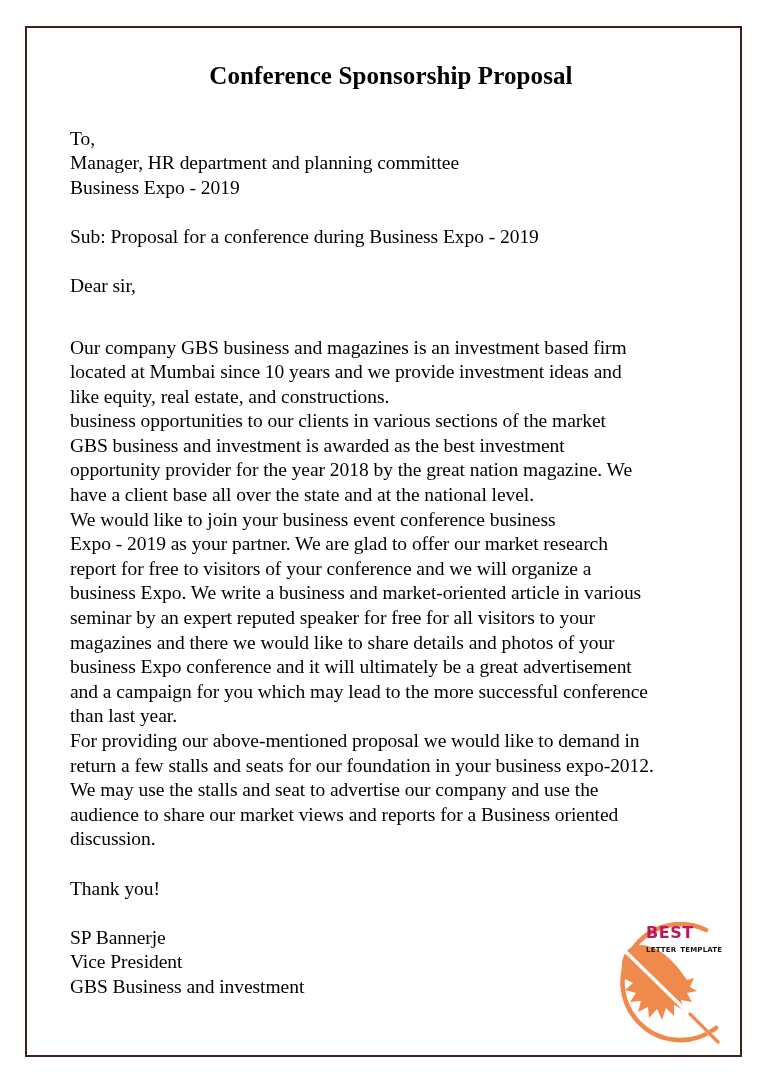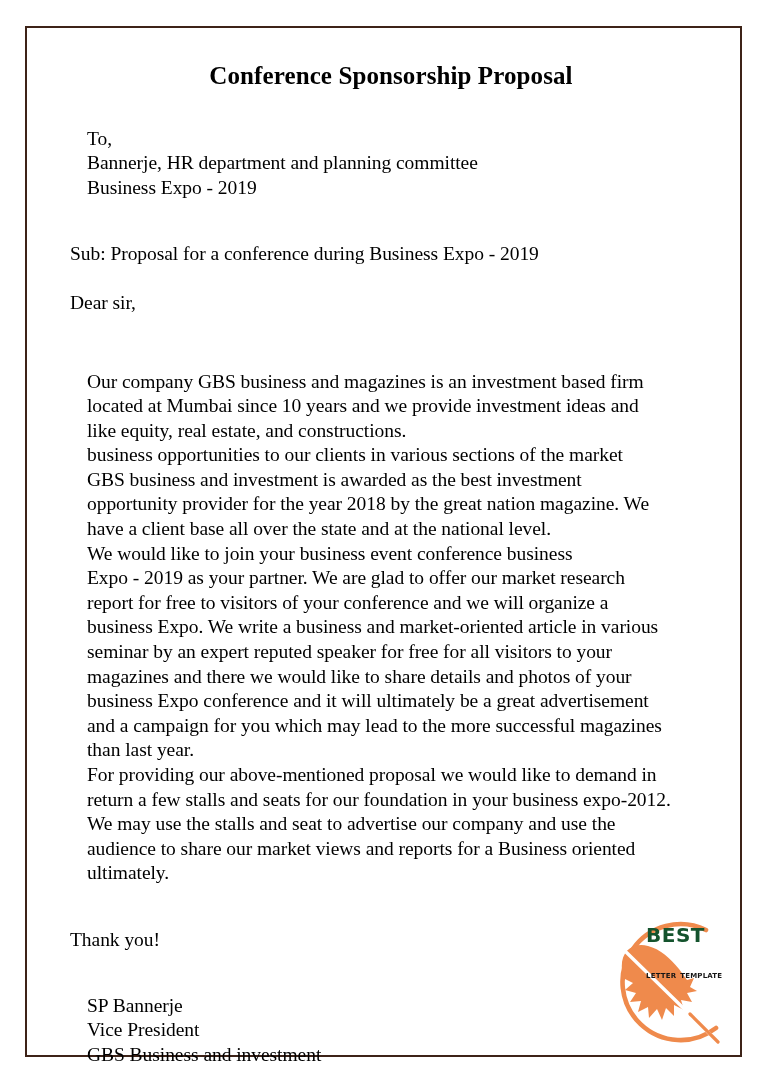--- a/index.html
+++ b/index.html
@@ -52,21 +52,21 @@
     text-align: center;
     font-size: 25px;
     font-weight: bold;
     letter-spacing: 0.1px;
     line-height: 1.15;
     
     padding-right: 24px;
   }
 
   .block {
-    margin: 17px;
+    margin: 0;
     padding: 0;
   }
 
   .line {
     font-size: 19.5px;
     line-height: 24.6px;
     white-space: pre-wrap;
     letter-spacing: -0.05px;
   }
 
@@ -89,31 +89,31 @@
 
   #logo-wordmark {
     position: absolute;
     left: 60px;
     top: 11px;
     width: 100px;
     text-align: left;
     font-family: "DejaVu Sans", "Liberation Sans", sans-serif;
   }
   #logo-best {
-    font-size: 28px;
+    font-size: 23px;
     font-weight: bold;
     letter-spacing: 0.5px;
     line-height: 1;
-    color: #14532d;
+    color: #be185d;
     font-variant: small-caps;
     text-transform: lowercase;
   }
   #logo-best::first-letter { font-size: 1em; }
   #logo-sub {
-    margin-top: 22px;
+    margin-top: 1px;
     font-size: 10.5px;
     font-weight: bold;
     letter-spacing: 0.2px;
     line-height: 1;
     color: #151515;
     font-variant: small-caps;
     text-transform: lowercase;
   }
 </style>
 </head>
@@ -122,21 +122,21 @@
 <div id="page">
 
   <div id="page-border"></div>
 
   <div id="content">
 
     <h1 id="doc-title">Conference Sponsorship Proposal</h1>
 
     <div id="addressee-block" class="block">
       <div class="line">To,</div>
-      <div class="line">Bannerje, HR department and planning committee</div>
+      <div class="line">Manager, HR department and planning committee</div>
       <div class="line">Business Expo - 2019</div>
     </div>
 
     <div class="spacer"></div>
 
     <div class="line">Sub: Proposal for a conference during Business Expo - 2019</div>
 
     <div class="spacer"></div>
 
     <div class="line">Dear sir,</div>
@@ -152,27 +152,27 @@
         <div class="line">GBS business and investment is awarded as the best investment</div>
         <div class="line">opportunity provider for the year 2018 by the great nation magazine. We</div>
         <div class="line">have a client base all over the state and at the national level.</div>
         <div class="line">We would like to join your business event conference business</div>
         <div class="line">Expo - 2019 as your partner. We are glad to offer our market research</div>
         <div class="line">report for free to visitors of your conference and we will organize a</div>
         <div class="line">business Expo. We write a business and market-oriented article in various</div>
         <div class="line">seminar by an expert reputed speaker for free for all visitors to your</div>
         <div class="line">magazines and there we would like to share details and photos of your</div>
         <div class="line">business Expo conference and it will ultimately be a great advertisement</div>
-        <div class="line">and a campaign for you which may lead to the more successful magazines</div>
+        <div class="line">and a campaign for you which may lead to the more successful conference</div>
         <div class="line">than last year.</div>
         <div class="line">For providing our above-mentioned proposal we would like to demand in</div>
         <div class="line">return a few stalls and seats for our foundation in your business expo-2012.</div>
         <div class="line">We may use the stalls and seat to advertise our company and use the</div>
         <div class="line">audience to share our market views and reports for a Business oriented</div>
-        <div class="line">ultimately.</div>
+        <div class="line">discussion.</div>
       </div>
 
     <div class="spacer"></div>
 
     <div class="line">Thank you!</div>
 
     <div class="spacer"></div>
 
     <div id="signature-block" class="block">
       <div class="line">SP Bannerje</div>

